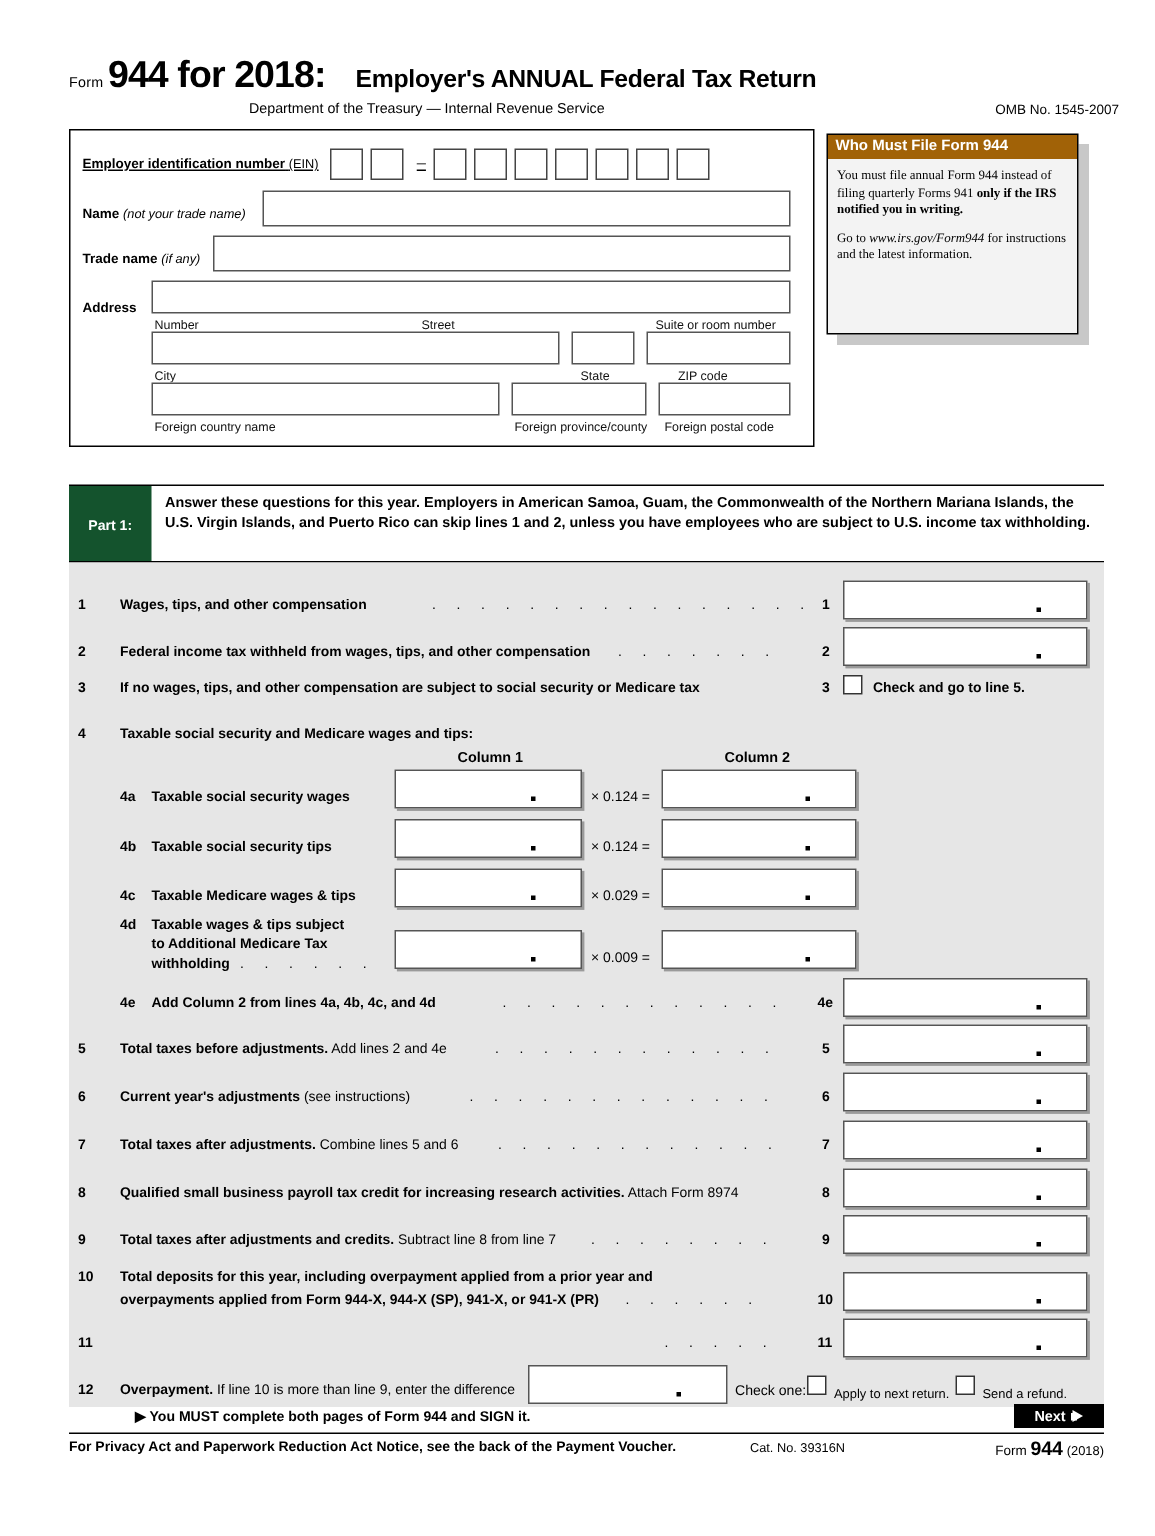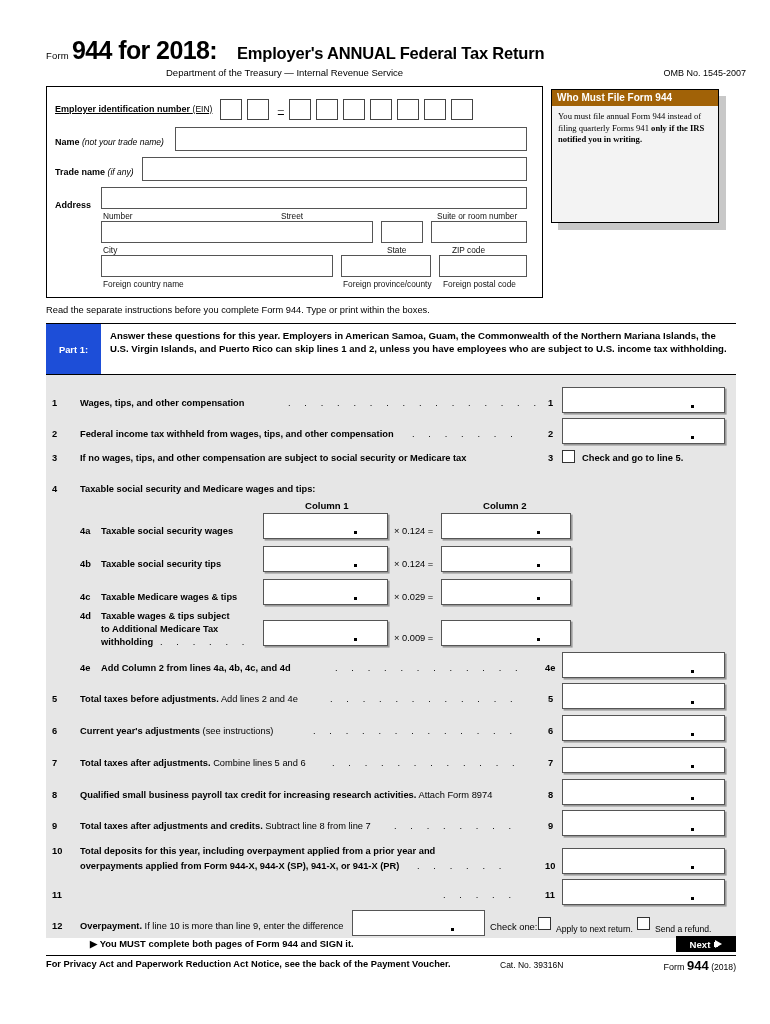--- a/index.html
+++ b/index.html
@@ -47,21 +47,21 @@
   .wmf-title { background:#a16207; color:#fff; font-size:10px; font-weight:bold; padding:2px 5px 3px 5px; }
   .wmf-body { padding:5px 6px 0 6px; font-size:8.6px; line-height:11.6px;font-family:Liberation Serif, serif; }
   .wmf-body b { font-weight:bold; }
   .wmf-body .p2 { margin-top:7px; }
   .wmf-body em { font-style:italic; }
 
   .readnote { position:absolute; left:46px; top:305px; font-size:9.3px; }
 
   
   .part1 { position:absolute; left:46px; top:323px; width:690px; height:52px; border-top:1.6px solid #000; border-bottom:1.6px solid #000; background:#fff; display:flex; }
-  .part1-tag { width:55px; background:#1d4ed8; color:#fff; font-size:9.4px; font-weight:bold; display:flex; align-items:center; justify-content:center; }
+  .part1-tag { width:55px; background:#14532d; color:#fff; font-size:9.4px; font-weight:bold; display:flex; align-items:center; justify-content:center; }
   .part1-txt { flex:1; font-size:9.6px; font-weight:bold; line-height:13.4px; padding:5px 4px 0 9px; }
 
   
   .gbody { position:absolute; left:46px; top:375px; width:690px; height:563px; background:#e6e6e6; }
 
   .lineno { position:absolute; font-size:9.3px; font-weight:bold; }
   .linetxt { position:absolute; font-size:9.3px; font-weight:bold; white-space:nowrap; }
   .linetxt .reg { font-weight:normal; }
   .leader { position:absolute; font-size:9.3px; letter-spacing:5.6px; color:#000; white-space:nowrap; }
 
@@ -103,20 +103,23 @@
   <div class="dept">Department of the Treasury — Internal Revenue Service</div>
   <div class="omb">OMB No. 1545-2007</div>
 
   <div class="wmf-shadow"></div>
   <div class="wmf">
     <div class="wmf-title">Who Must File Form 944</div>
     <div class="wmf-body">
       <div>
         <span>You must file annual Form 944 instead of filing quarterly Forms 941 </span><b>only if the IRS notified you in writing.</b>
       </div>
+      <div class="p2">
+        <span>Go to </span><em>www.irs.gov/Form944</em><span> for instructions and the latest information.</span>
+      </div>
     </div>
   </div>
 
   <div class="entity-box">
 
     <div class="ein-row">
       <span class="ein-label"><span>Employer identification number</span> <i>(EIN)</i></span>
       <span class="ein-cells">
         <span class="ein-cell"></span>
         <span class="ein-cell"></span>
@@ -151,21 +154,20 @@
     <div class="caption" style="left:405px;top:158px;">ZIP code</div>
 
     <div class="txtbox" style="left:54px;top:168px;width:232px;height:22px;"></div>
     <div class="txtbox" style="left:294px;top:168px;width:90px;height:22px;"></div>
     <div class="txtbox" style="left:392px;top:168px;width:88px;height:22px;"></div>
     <div class="caption" style="left:56px;top:192px;">Foreign country name</div>
     <div class="caption" style="left:296px;top:192px;">Foreign province/county</div>
     <div class="caption" style="left:396px;top:192px;">Foreign postal code</div>
   </div>
 
-  <div class="readnote">Read the separate instructions before you complete Form 944. Type or print within the boxes.</div>
 
   <div class="part1">
     <div class="part1-tag">Part 1:</div>
     <div class="part1-txt">Answer these questions for this year. Employers in American Samoa, Guam, the Commonwealth of the Northern Mariana Islands, the U.S. Virgin Islands, and Puerto Rico can skip lines 1 and 2, unless you have employees who are subject to U.S. income tax withholding.</div>
   </div>
 
   <div class="gbody"></div>
 
   <div class="lineno" style="left:52px;top:398px;">1</div>
   <div class="linetxt" style="left:80px;top:398px;">Wages, tips, and other compensation</div>

